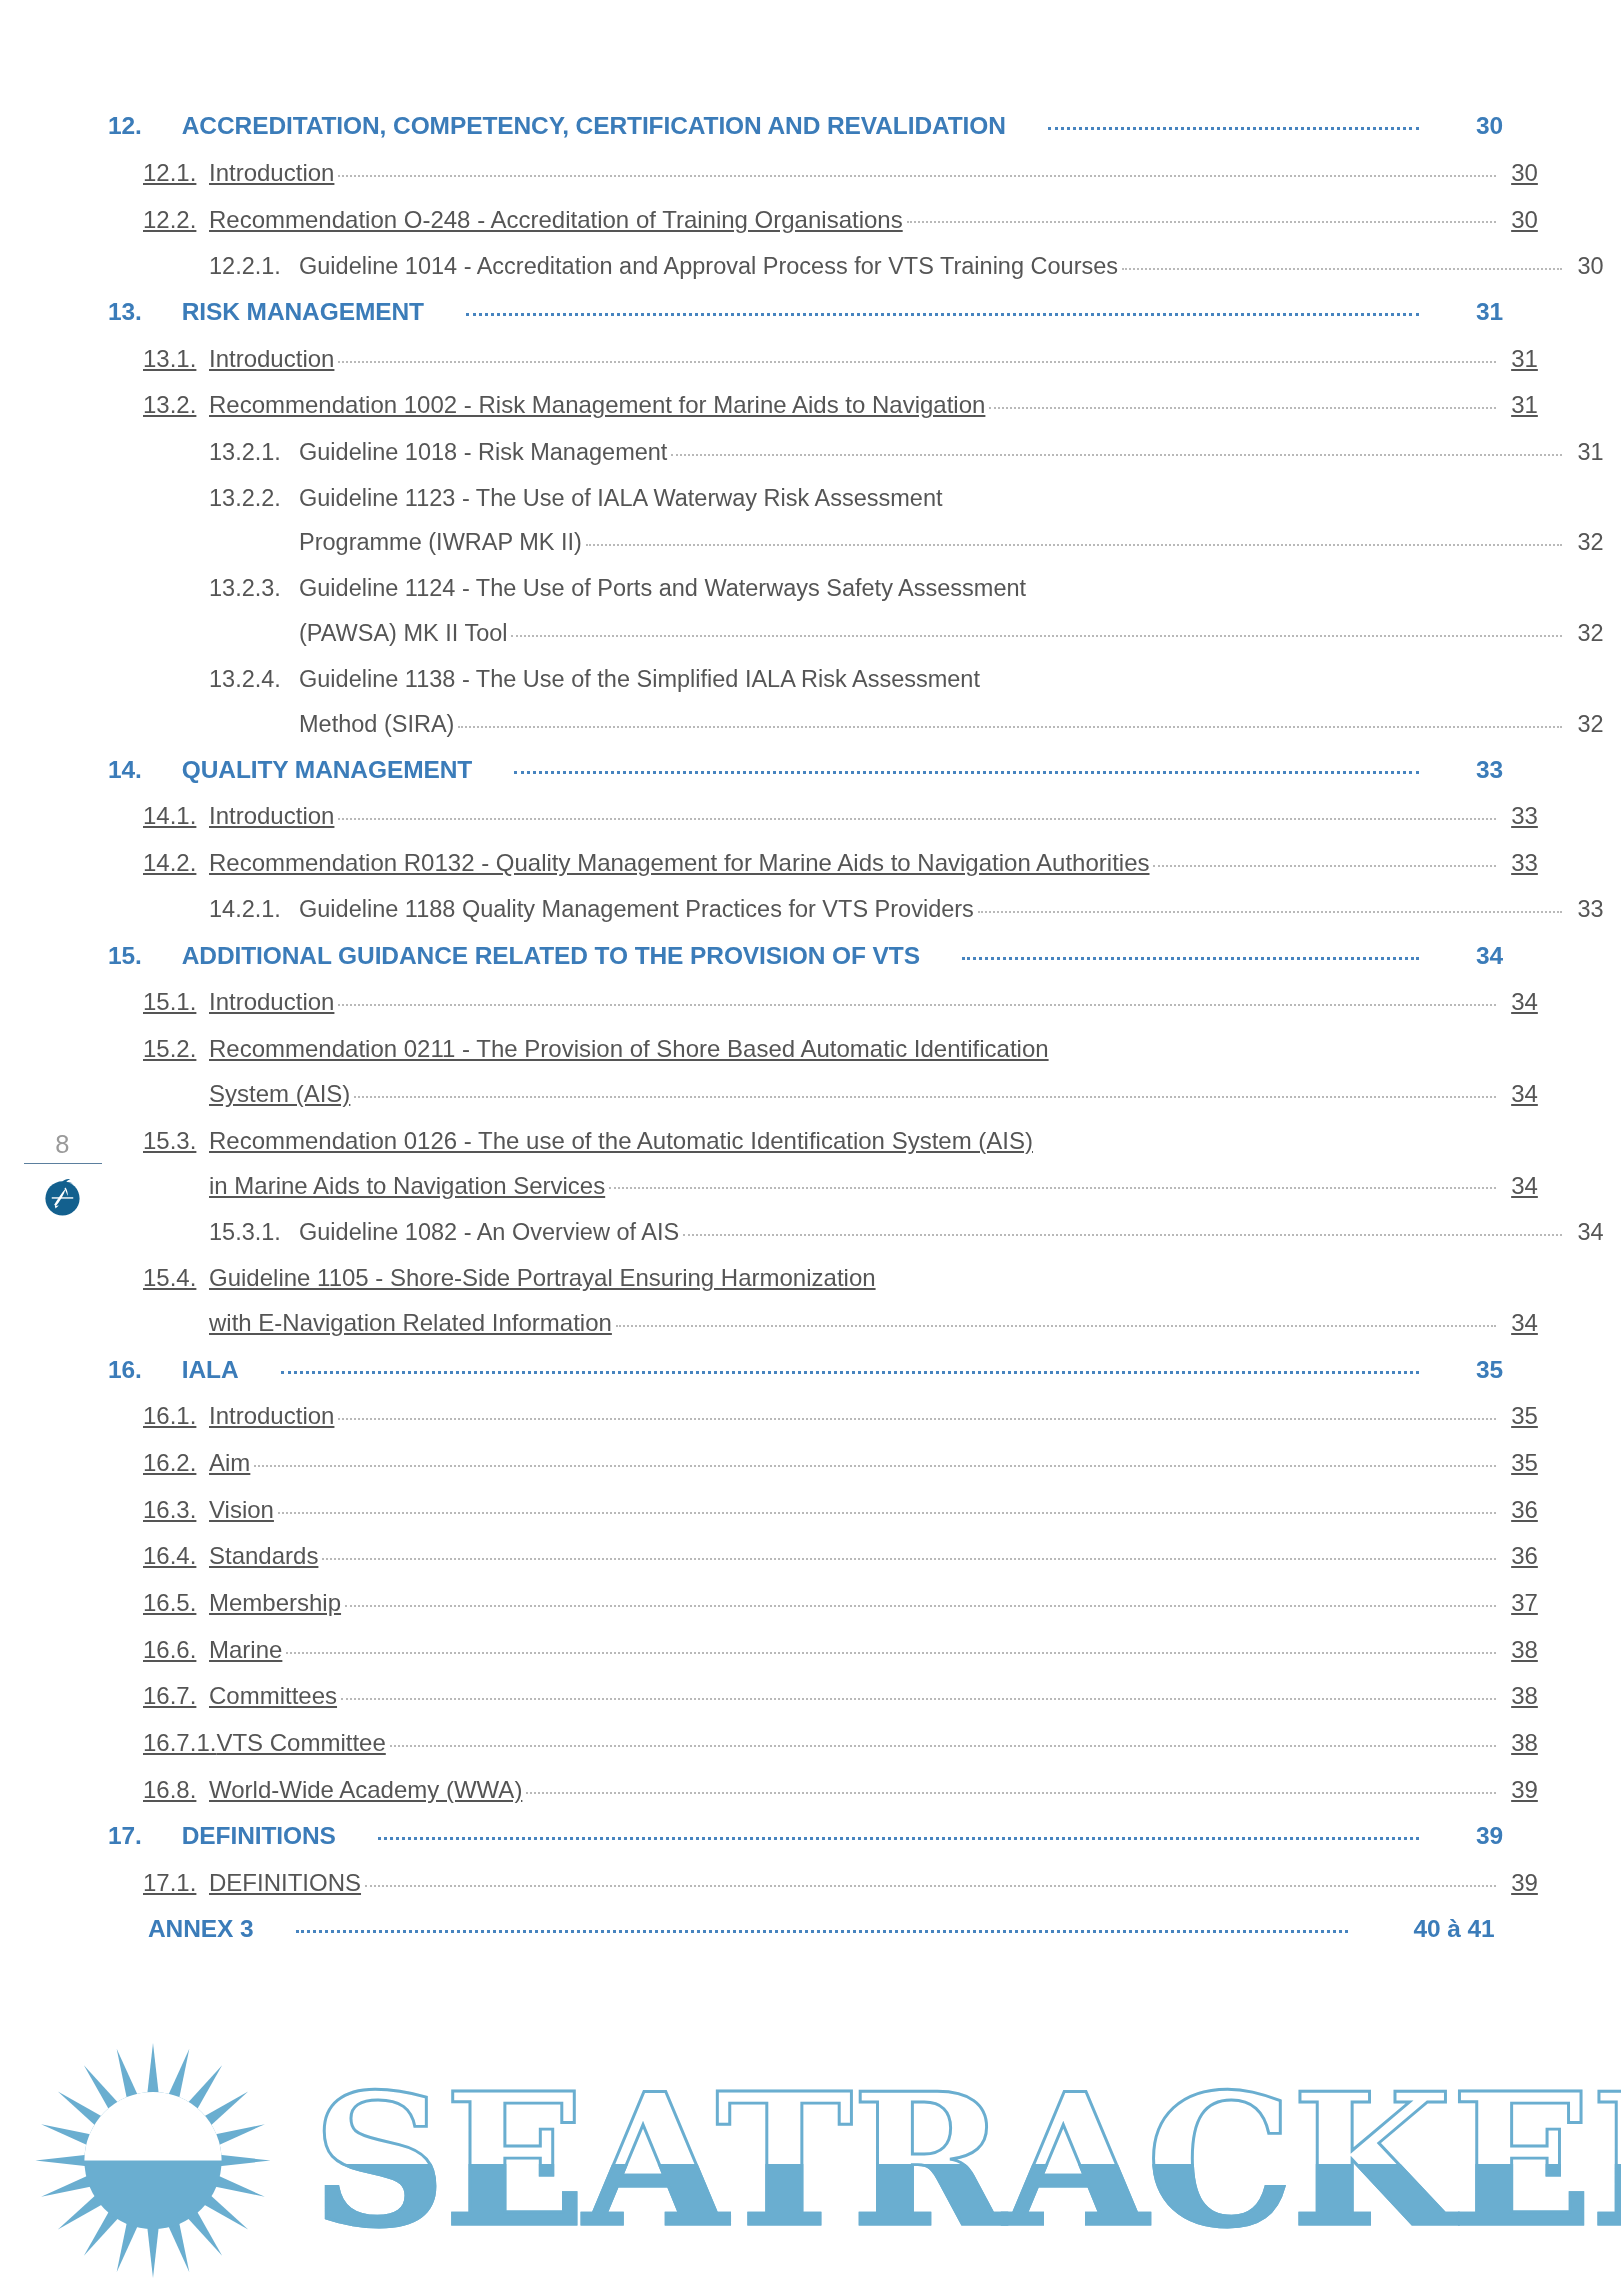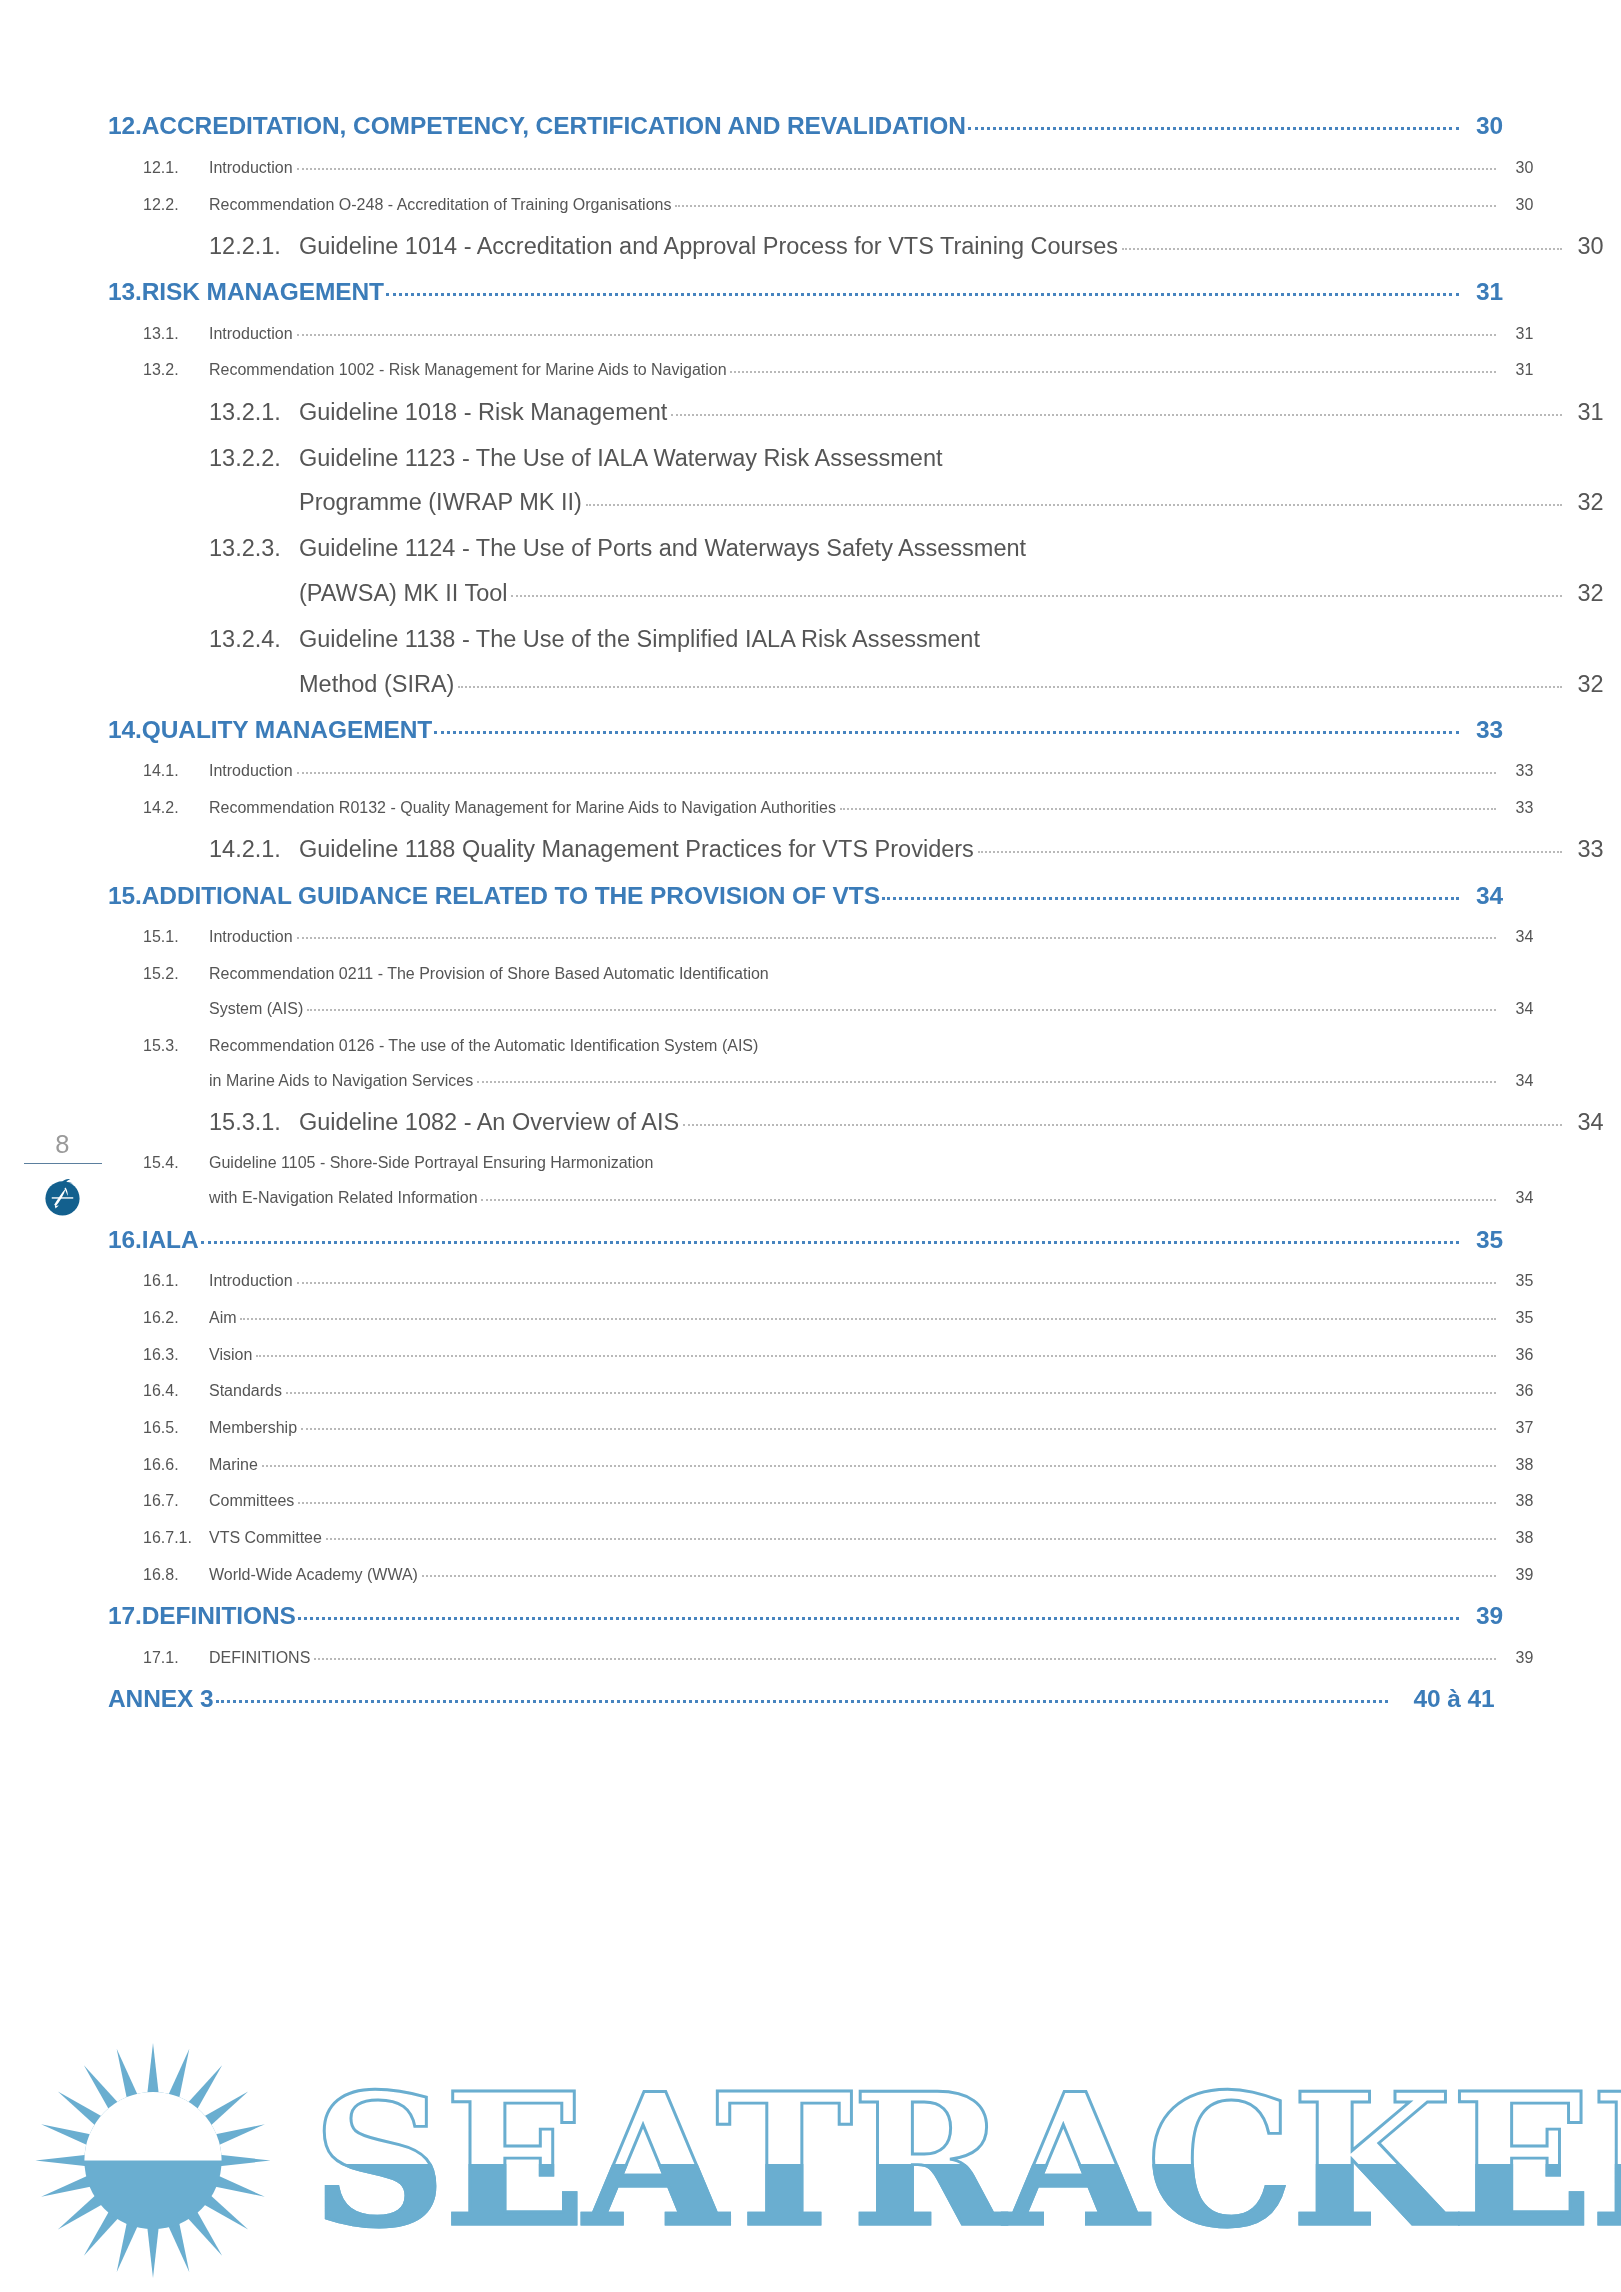--- a/index.html
+++ b/index.html
@@ -60,30 +60,32 @@
 
   
   .lvl1 {
     margin-top: 15.7px;
     margin-bottom: 2px;
     color: #3b7cb9;
     font-weight: bold;
     font-size: 24.5px;
     font-stretch: condensed;
     letter-spacing: -0.1px;
+    gap: 40px;
   }
   .lvl1 .num,
   .lvl1 .label,
   .lvl1 .page { color: #3b7cb9; }
 
   
   .lvl2 {
     margin-top: 16.7px;
-    font-size: 16px;
+    font-size: 24px;
     color: #555555;
+    text-decoration: underline;
   }
   
   .lvl3 {
     margin-top: 16.7px;
     font-size: 23.5px;
     color: #555555;
   }
 
   .indent-2 { padding-left: 35px; }
   .indent-3 { padding-left: 101px; }

